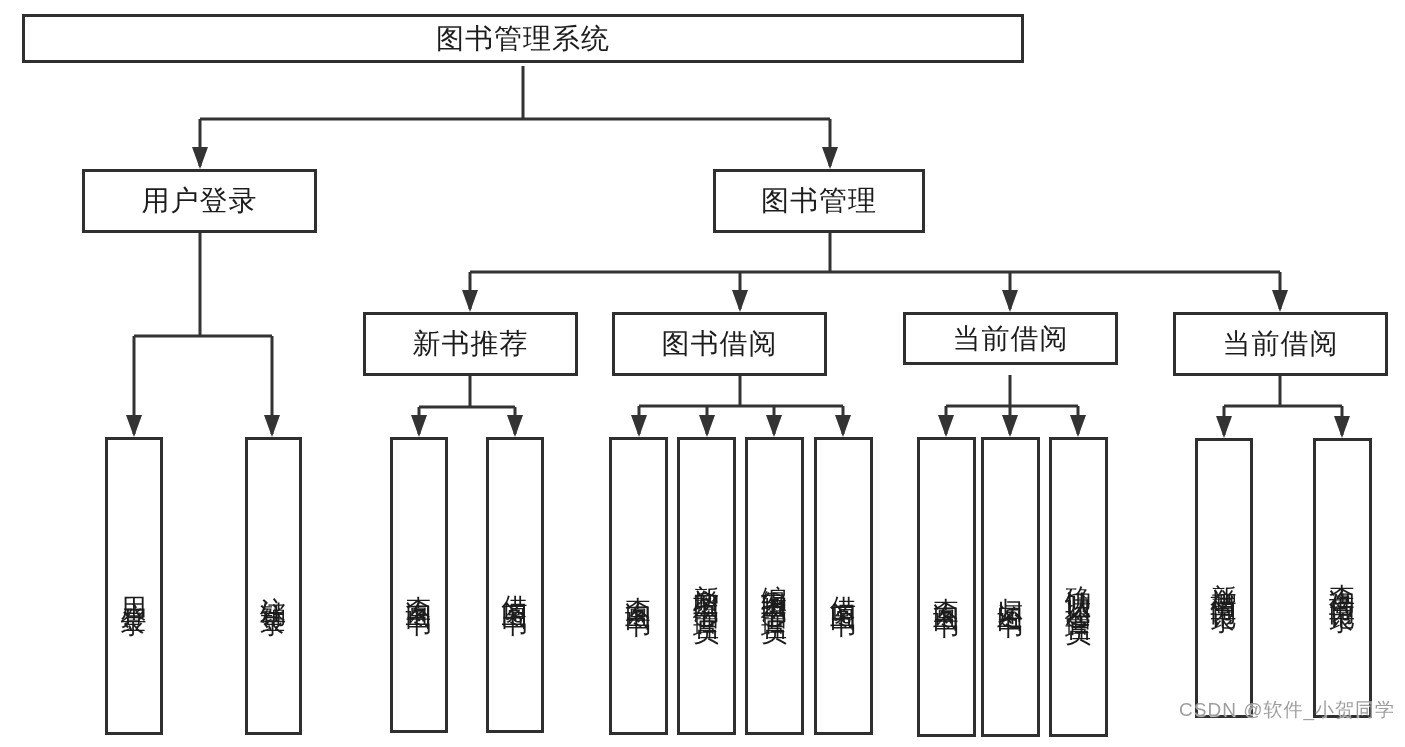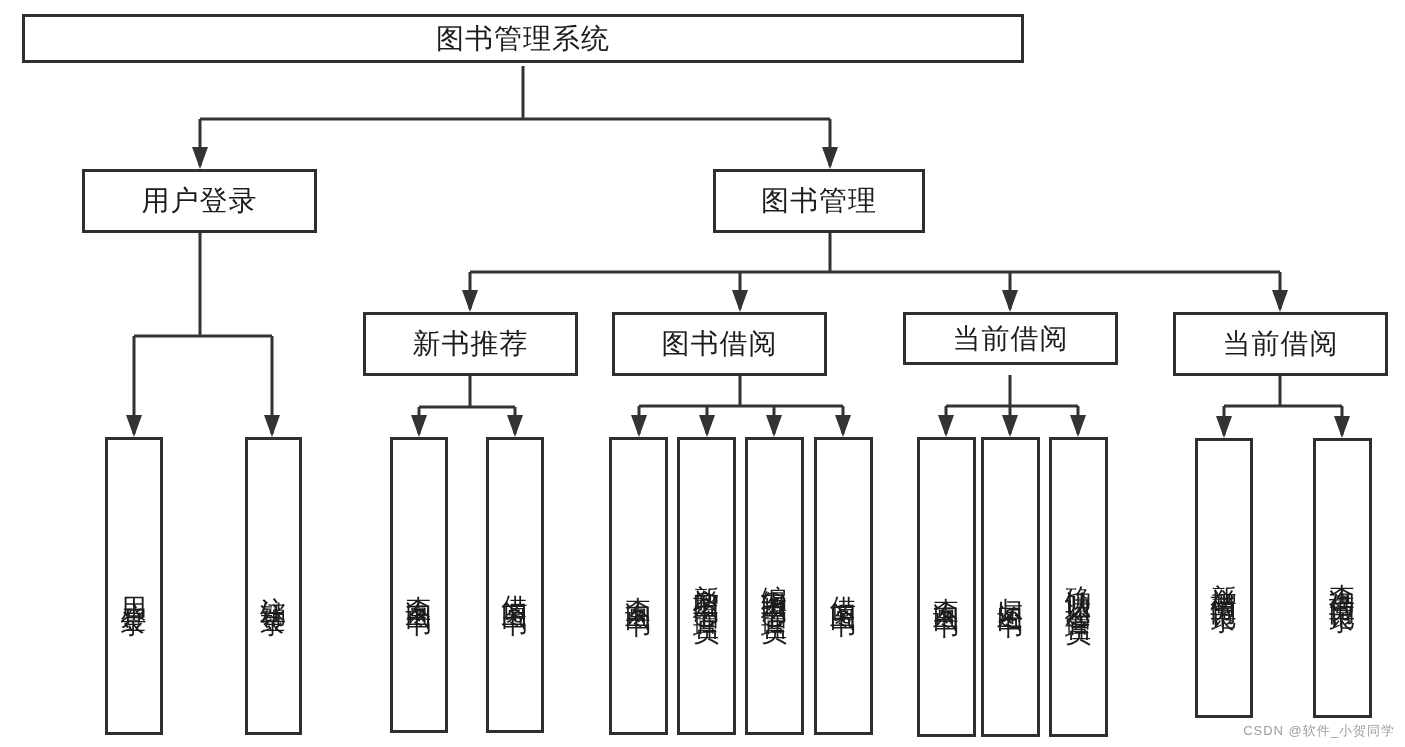--- a/index.html
+++ b/index.html
@@ -34,22 +34,22 @@
   .node.v .lbl{
     writing-mode:vertical-rl;
     text-orientation:mixed;
     font-size:26px;
     letter-spacing:5px;
     line-height:1;
     white-space:nowrap;
   }
   .watermark{
     position:absolute;z-index:3;
-    right:10px;bottom:7px;
-    font-size:13px;letter-spacing:1px;
+    right:10px;bottom:24px;
+    font-size:19px;letter-spacing:1px;
     color:var(--watermark);
     text-shadow:1px 1px 1px rgba(255,255,255,0.8);
   }
 </style>
 </head>
 <body>
 
 <div class="canvas">
 
   <svg class="connectors" width="1405" height="747" viewBox="0 0 1405 747" aria-hidden="true">

